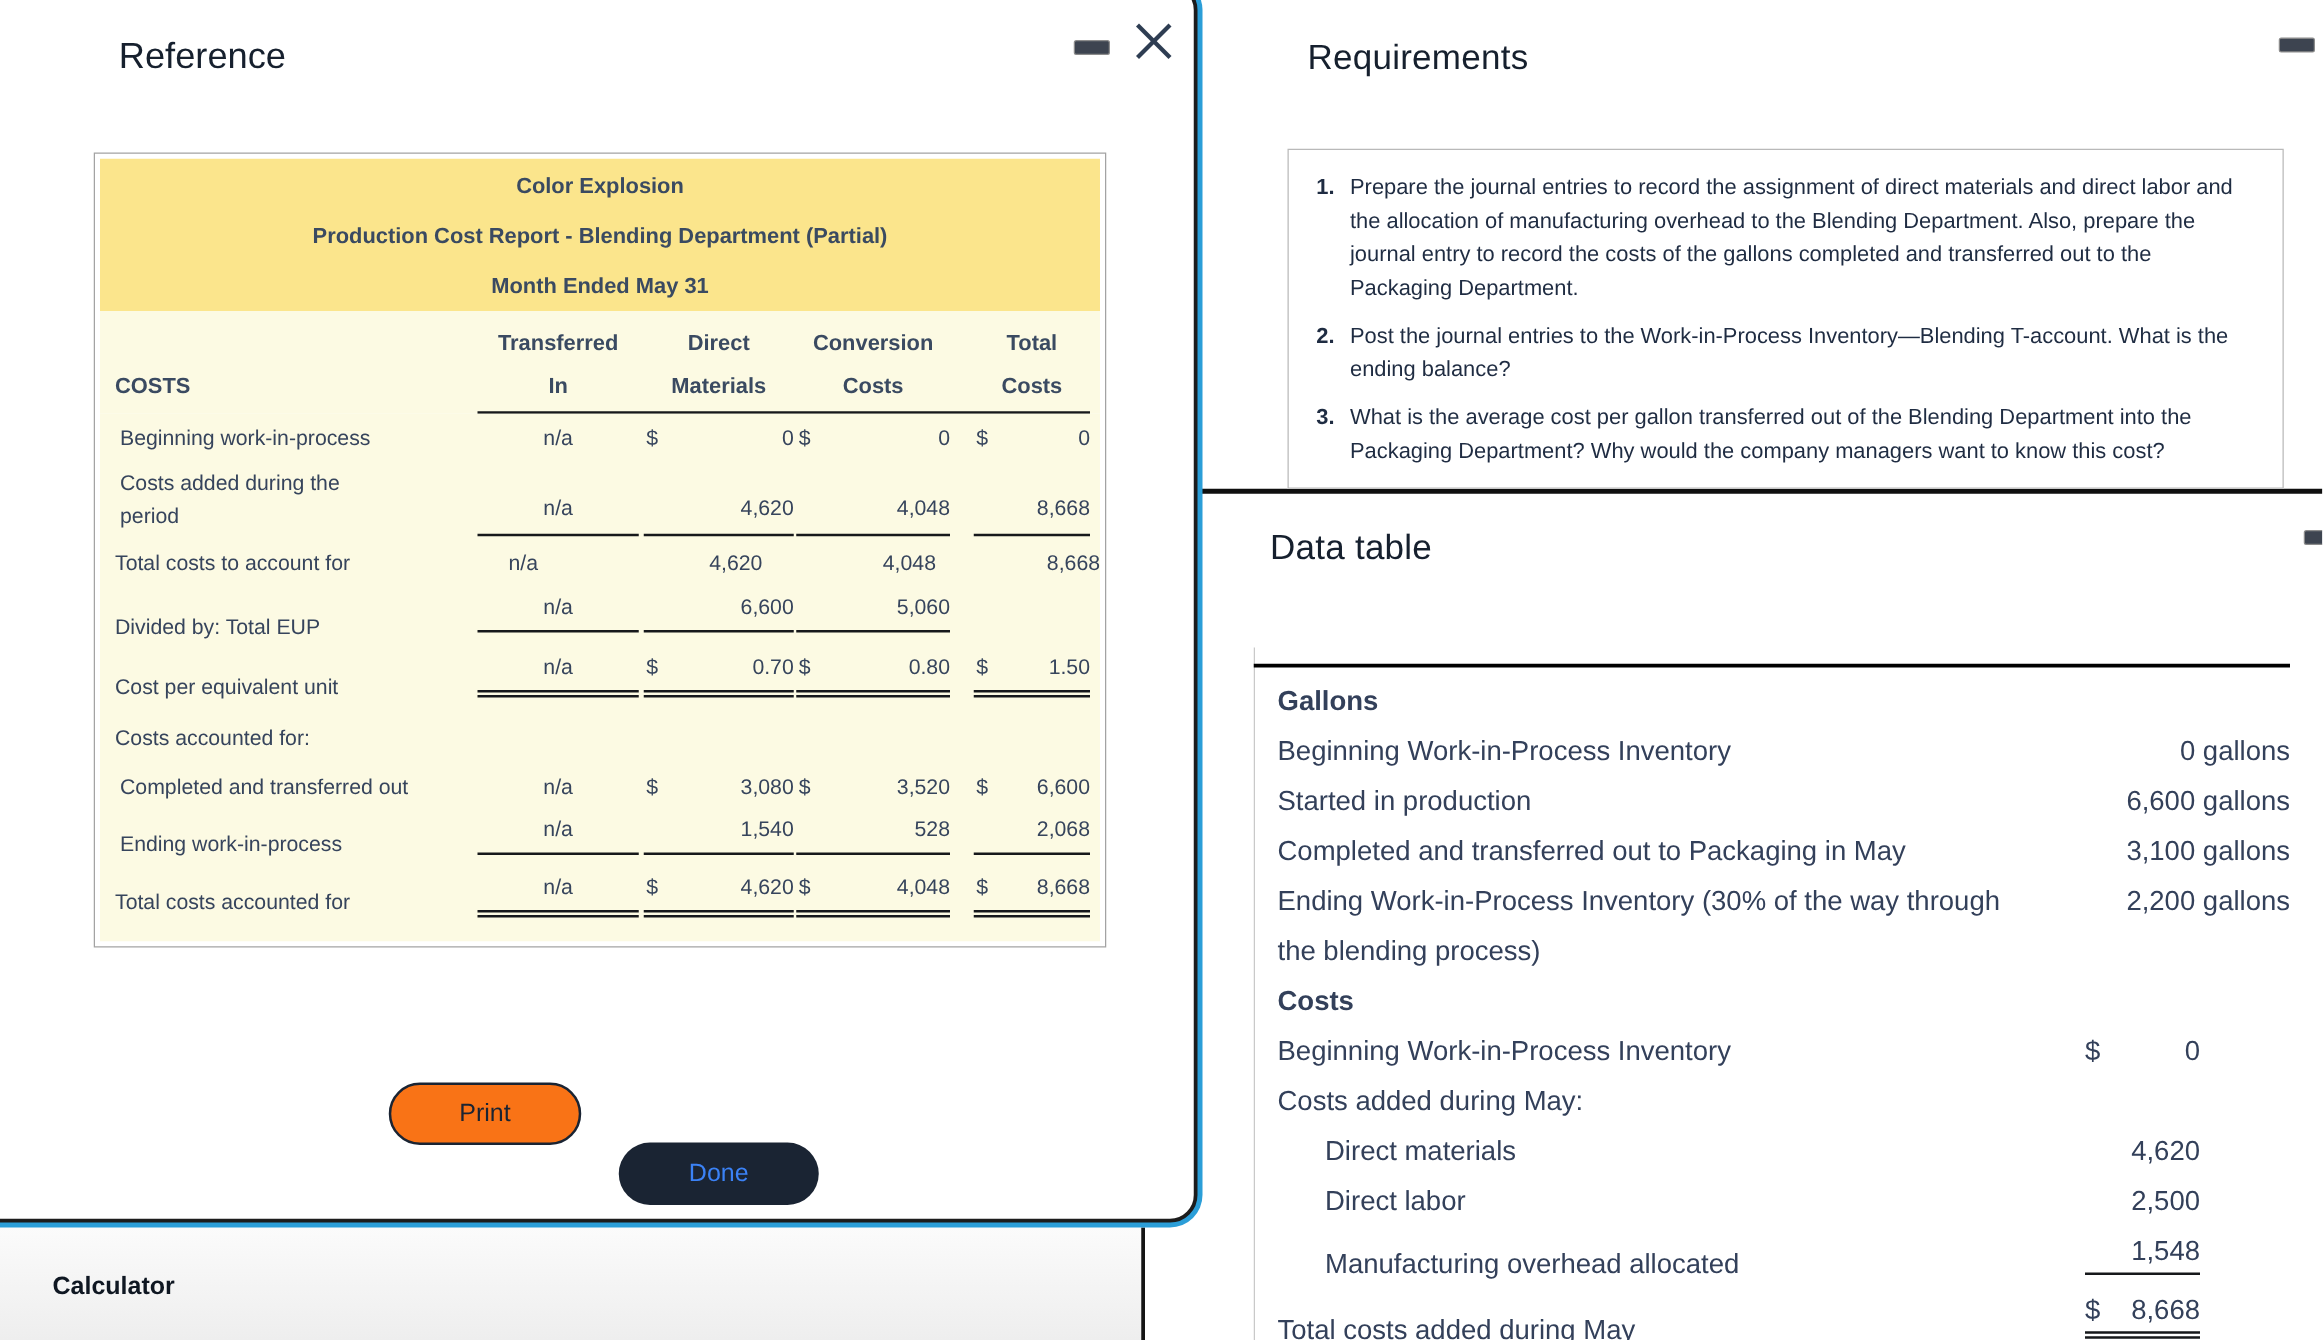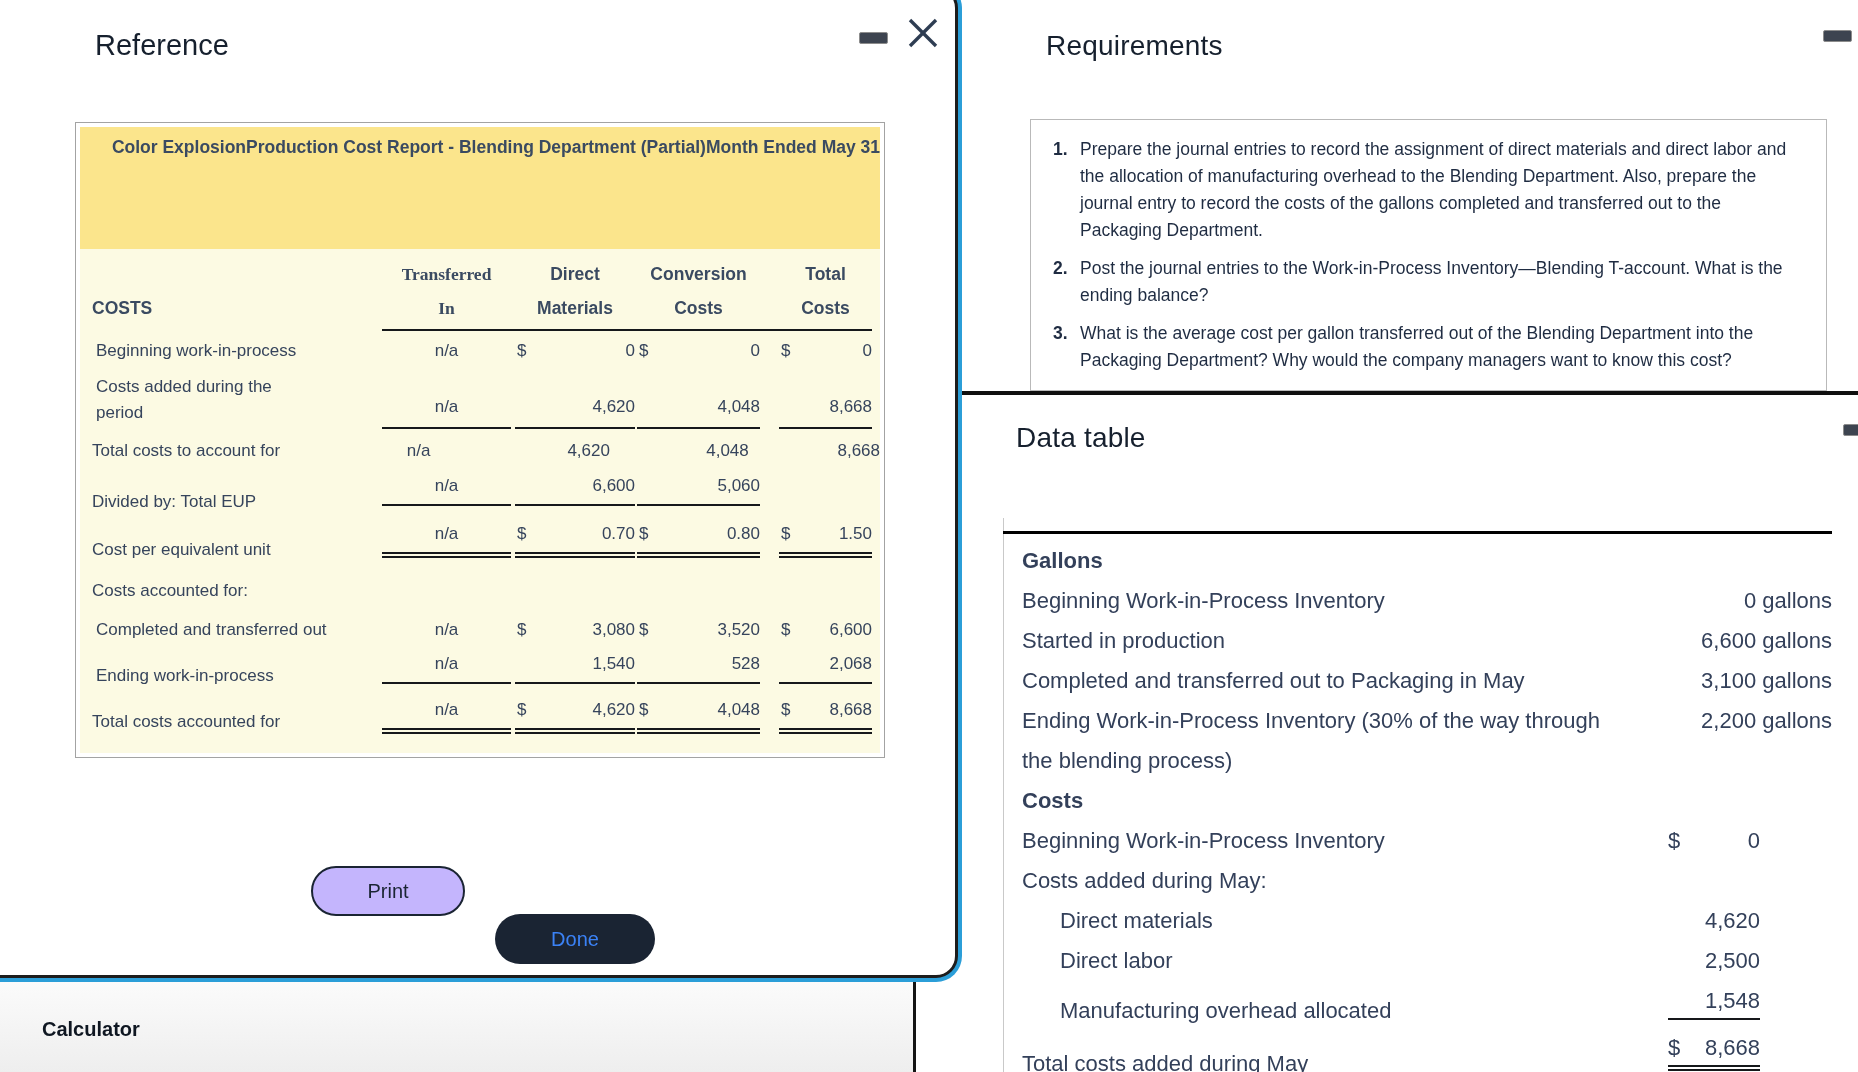--- a/index.html
+++ b/index.html
@@ -42,27 +42,27 @@
   
   #ref-win{position:absolute;left:-20px;top:-14px;width:978px;height:992px;background:#fff;
            border:3px solid #1c1c1c;border-radius:22px;box-shadow:0 0 0 4px #2b9ed8;z-index:30;box-sizing:border-box;}
   #ref-title{position:absolute;left:112px;top:40px;font-size:29px;color:#16202e;}
   #ref-dash{left:876px;top:43px;}
   #ref-close{position:absolute;left:922px;top:26px;width:36px;height:36px;cursor:pointer;}
 
   
   #report{position:absolute;left:92px;top:133px;width:800px;border:1px solid #a3a3a3;
           padding:4px;background:#fff;}
-  #band{background:#fbe58c;height:122px;display:flex;flex-direction:row;justify-content:flex-end;}
+  #band{background:#fbe58c;height:122px;display:flex;flex-direction:column;justify-content:center;}
   .band-line{height:40px;line-height:40px;text-align:center;font-weight:bold;font-size:17.5px;color:#3a4a61;}
   #chead{background:#fcfae3;padding-top:8px;}
   .hrow{display:flex;font-weight:bold;font-size:17.5px;color:#3a4a61;}
   .hrow .hc{height:34px;display:flex;align-items:center;justify-content:center;}
   .hlabel{width:302px;padding-left:12px;box-sizing:border-box;justify-content:flex-start !important;}
-  .hti{width:129px;font-family:Liberation Serif, serif;} .hdm{width:120px;margin-left:4px;} .hcc{width:123px;margin-left:2px;} .htot{width:93px;margin-left:19px;}
+  .hti{width:129px;} .hdm{width:120px;margin-left:4px;} .hcc{width:123px;margin-left:2px;} .htot{width:93px;margin-left:19px;}
   #hline{margin-left:302px;width:490px;border-top:2px solid #16181b;margin-top:4px;}
   #rbody{background:#fcfae3;padding-bottom:6px;}
 
   .row{display:flex;align-items:center;font-size:17px;color:#36445c;}
   .h36{height:36px;}.h40{height:40px;}.h42{height:42px;}.h44{height:44px;gap:36px;}
   .h46{height:46px;}.h48{height:48px;}.h50{height:50px;}.h52{height:52px;}.h58{height:58px;}
   .rlabel{width:302px;padding-left:12px;line-height:26px;box-sizing:border-box;}
   .ind{padding-left:16px;}
   .narrow{padding-right:86px;}
   .rc{height:30px;display:flex;justify-content:flex-end;align-items:center;position:relative;box-sizing:border-box;}
@@ -76,21 +76,21 @@
   .vt.pt12 .rlabel{align-self:flex-start;padding-top:12px;}
   .vb .rc{align-self:flex-end;align-items:flex-start;padding-top:2px;height:34px;}
   .u1{border-bottom:2px solid #16181b;}
   .u2{border-bottom:2px solid #16181b;}
   .u2::after{content:"";position:absolute;left:0;right:0;bottom:-6px;border-top:2px solid #16181b;}
 
   
   .pill{position:absolute;height:50px;border-radius:25px;font-size:20px;display:flex;
         align-items:center;justify-content:center;cursor:pointer;box-sizing:border-box;
         font-family:"Liberation Sans",sans-serif;}
-  #print-btn{left:328px;top:877px;width:154px;background:#c4b5fd;border:2.5px solid #1a2433;color:#1a2433;}
+  #print-btn{left:328px;top:877px;width:154px;background:#f97316;border:2.5px solid #1a2433;color:#1a2433;}
   #done-btn{left:512px;top:877px;width:160px;background:#1a2433;border:none;color:#3b82f6;margin-top:48px;}
 
   
   #calc{position:absolute;left:0;top:982px;width:913px;height:90px;z-index:2;
         background:linear-gradient(180deg,#fbfbfb,#eeeeee);border-right:3px solid #141414;}
   #calc-title{position:absolute;left:42px;top:36px;font-size:20px;font-weight:bold;color:#0f1722;}
 </style>
 </head>
 <body>
 

